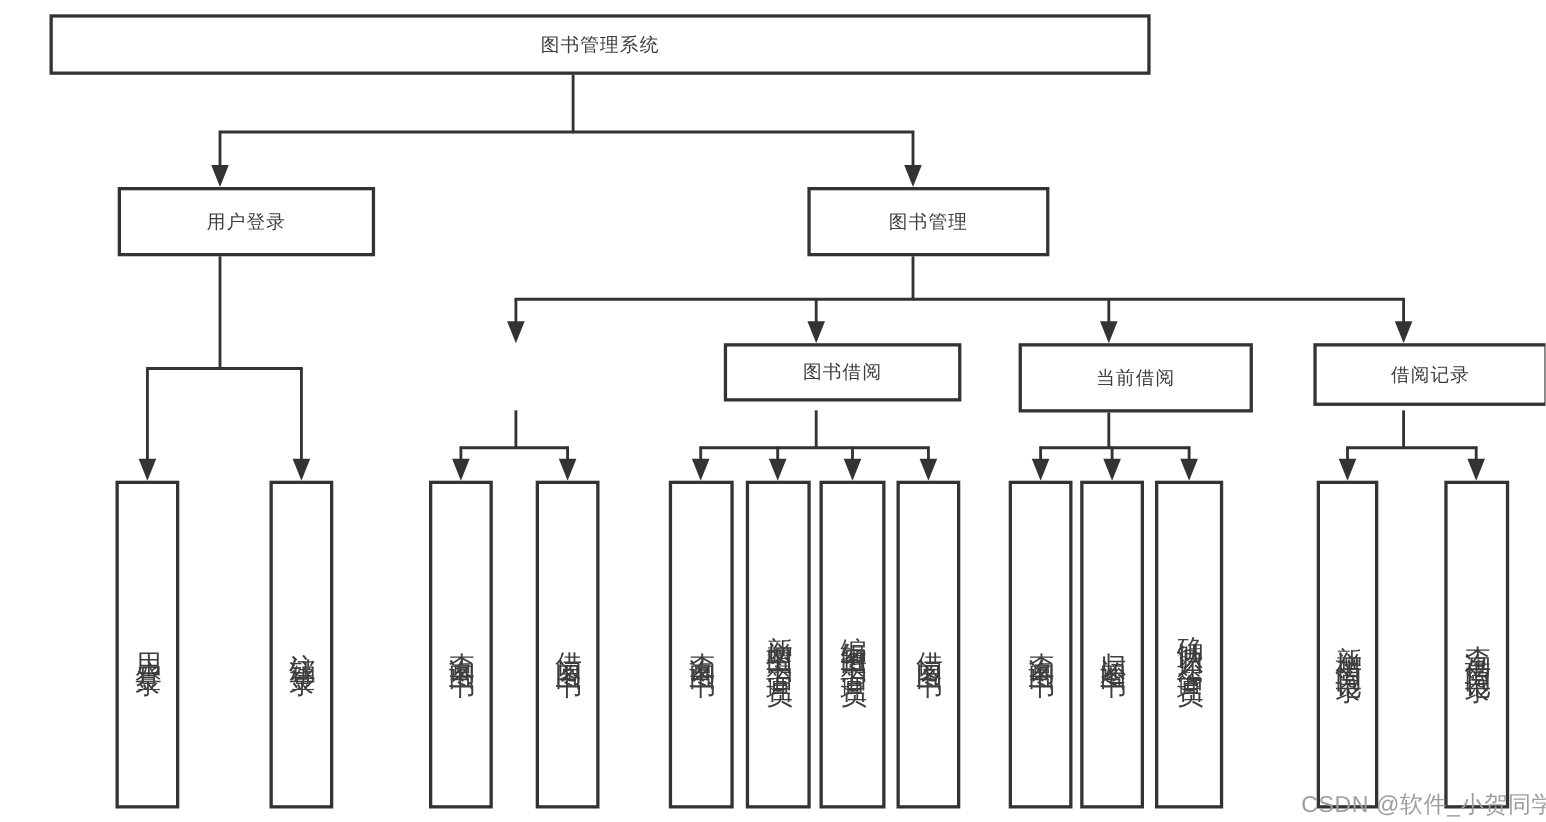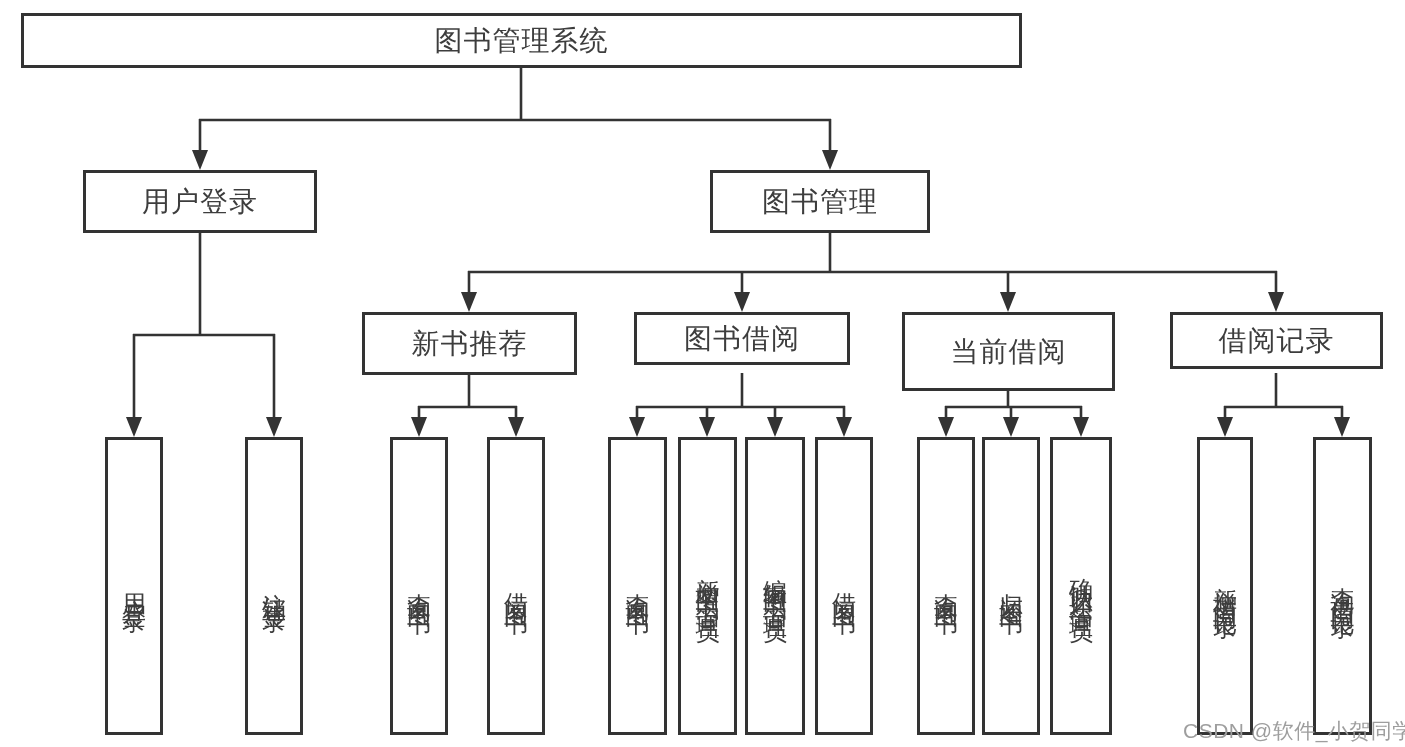--- a/index.html
+++ b/index.html
@@ -36,21 +36,21 @@
   }
   .node {
     position: absolute;
     background: var(--color-background);
     border: 3px solid var(--color-line);
     display: flex;
     align-items: center;
     justify-content: center;
     color: var(--color-text);
   }
-  .node.h { font-size: 28px; letter-spacing: 1px; }
+  .node.h { font-size: 17px; letter-spacing: 1px; margin-left: 24px; }
   .node.v .vtext {
     writing-mode: vertical-rl;
     text-orientation: mixed;
     font-size: 24px;
     letter-spacing: 6px;
     line-height: 1;
     white-space: nowrap;
   }
   .watermark {
     position: absolute;
@@ -132,27 +132,24 @@
     <span>图书管理系统</span>
   </div>
 
   <div class="node h" style="left:83px;top:170px;width:234px;height:63px">
     <span>用户登录</span>
   </div>
   <div class="node h" style="left:710px;top:170px;width:220px;height:63px">
     <span>图书管理</span>
   </div>
 
-  <div class="node h" style="left:362px;top:312px;width:215px;height:63px">
-    <span>新书推荐</span>
-  </div>
   <div class="node h" style="left:634px;top:312px;width:216px;height:53px">
     <span>图书借阅</span>
   </div>
-  <div class="node h" style="left:902px;top:312px;width:213px;height:79px">
+  <div class="node h" style="left:902px;top:312px;width:213px;height:63px">
     <span>当前借阅</span>
   </div>
   <div class="node h" style="left:1170px;top:312px;width:213px;height:57px">
     <span>借阅记录</span>
   </div>
 
   <div class="node v" style="left:105px;top:437px;width:58px;height:298px">
     <span class="vtext">用户登录</span>
   </div>
   <div class="node v" style="left:245px;top:437px;width:58px;height:298px">

